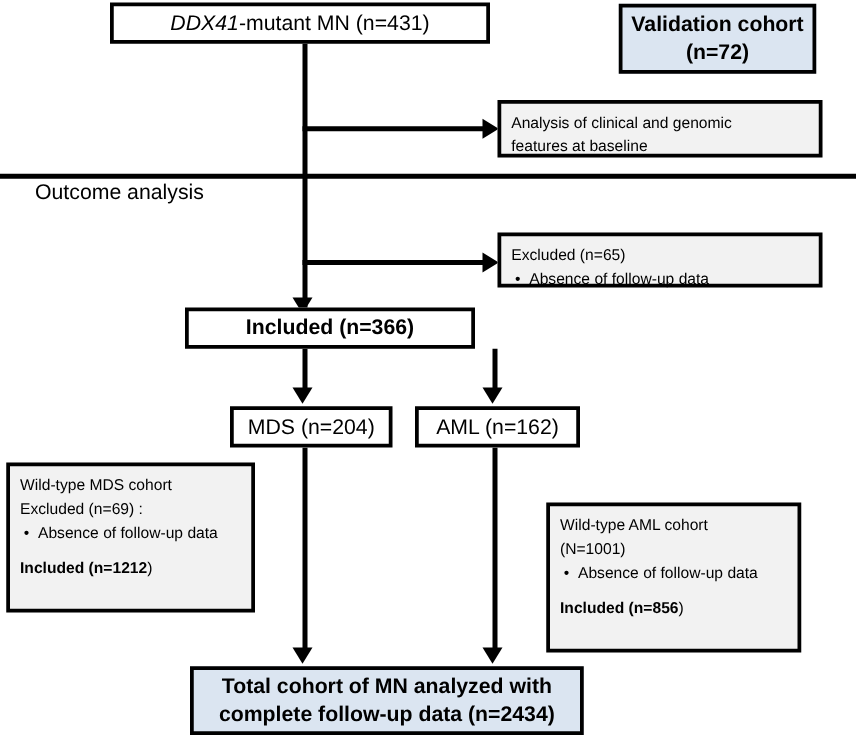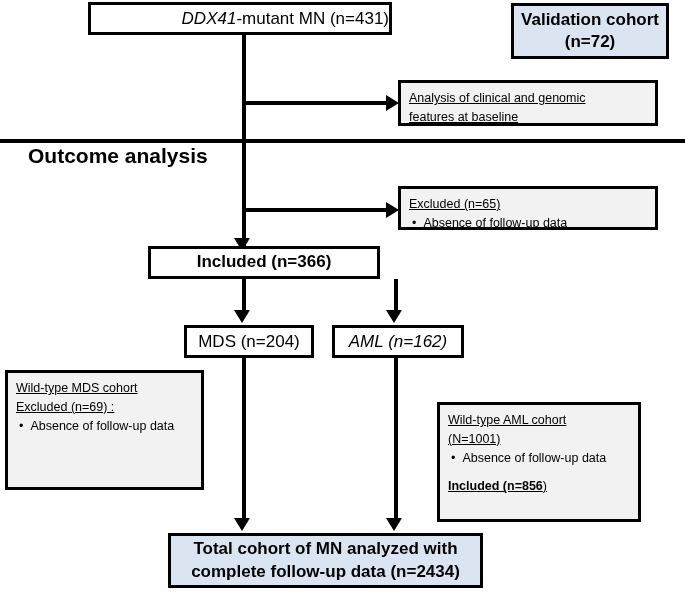--- a/index.html
+++ b/index.html
@@ -33,21 +33,20 @@
     z-index: 3;
   }
   .box.gray {
     background: #f2f2f2;
     border-width: 3px;
     display: block;
     text-align: left;
   }
   .box.blue {
     background: #dbe5f1;
-    margin-left: 16px;
   }
 
   .t-plain {
     font-size: 17px;
     font-weight: 400;
     line-height: 1.25;
   }
   .t-bold {
     font-size: 17px;
     font-weight: bold;
@@ -95,32 +94,32 @@
     width: 0;
     height: 0;
     border-top: 8px solid transparent;
     border-bottom: 8px solid transparent;
     border-left: 13px solid #000000;
     z-index: 2;
   }
 
   .section-label {
     position: absolute;
-    font-size: 21px;
-    font-weight: bold;
+    font-size: 17px;
+    font-weight: normal;
     color: #000000;
     z-index: 3;
     background: #ffffff;
     padding-right: 4px;
   }
 
   .gray-inner {
     padding: 6px 8px 4px 8px;
   }
-  .gray-inner .line { white-space: nowrap; text-decoration: underline; }
+  .gray-inner .line { white-space: nowrap; }
   .bullet-line {
     display: flex;
     gap: 7px;
     padding-left: 3px;
   }
   .bullet-dot { flex: none; }
   .spacer { height: 10px; }
   .bold-txt { font-weight: bold; }
 </style>
 </head>
@@ -145,21 +144,21 @@
 
   <div class="vline" style="left:242px; top:358px; height:164px;"></div>
   <div class="arrow-down" style="left:234px; top:518px;"></div>
 
   <div class="vline" style="left:394px; top:358px; height:164px;"></div>
   <div class="arrow-down" style="left:386px; top:518px;"></div>
 
   <div class="rule" style="left:0px; top:139px; width:685px;"></div>
   <div class="section-label" style="left:28px; top:144px;">Outcome analysis</div>
 
-  <div class="box" style="left:88px; top:2px; width:304px; height:33px;justify-content:flex-end;">
+  <div class="box" style="left:88px; top:2px; width:304px; height:33px;">
     <span class="t-plain"><i class="ital">DDX41</i><span>-mutant MN (n=431)</span></span>
   </div>
 
   <div class="box blue" style="left:495px; top:3px; width:158px; height:56px;">
     <div class="t-bold">
       <div>Validation cohort</div>
       <div>(n=72)</div>
     </div>
   </div>
 
@@ -181,33 +180,34 @@
   </div>
 
   <div class="box" style="left:148px; top:246px; width:232px; height:33px;">
     <span class="t-bold">Included (n=366)</span>
   </div>
 
   <div class="box" style="left:184px; top:325px; width:130px; height:33px;">
     <span class="t-plain">MDS (n=204)</span>
   </div>
 
-  <div class="box" style="left:332px; top:325px; width:132px; height:33px;font-style:italic;">
+  <div class="box" style="left:332px; top:325px; width:132px; height:33px;">
     <span class="t-plain">AML (n=162)</span>
   </div>
 
   <div class="box gray" style="left:5px; top:370px; width:199px; height:120px;">
     <div class="gray-inner t-small">
       <div class="line">Wild-type MDS cohort</div>
       <div class="line">Excluded (n=69) :</div>
       <div class="bullet-line">
         <span class="bullet-dot">•</span>
         <span>Absence of follow-up data</span>
       </div>
       <div class="spacer"></div>
+      <div class="line"><span class="bold-txt">Included (n=1212</span><span>)</span></div>
     </div>
   </div>
 
   <div class="box gray" style="left:437px; top:370px; width:204px; height:120px;margin-top:32px;">
     <div class="gray-inner t-small">
       <div class="line">Wild-type AML cohort</div>
       <div class="line">(N=1001)</div>
       <div class="bullet-line">
         <span class="bullet-dot">•</span>
         <span>Absence of follow-up data</span>

